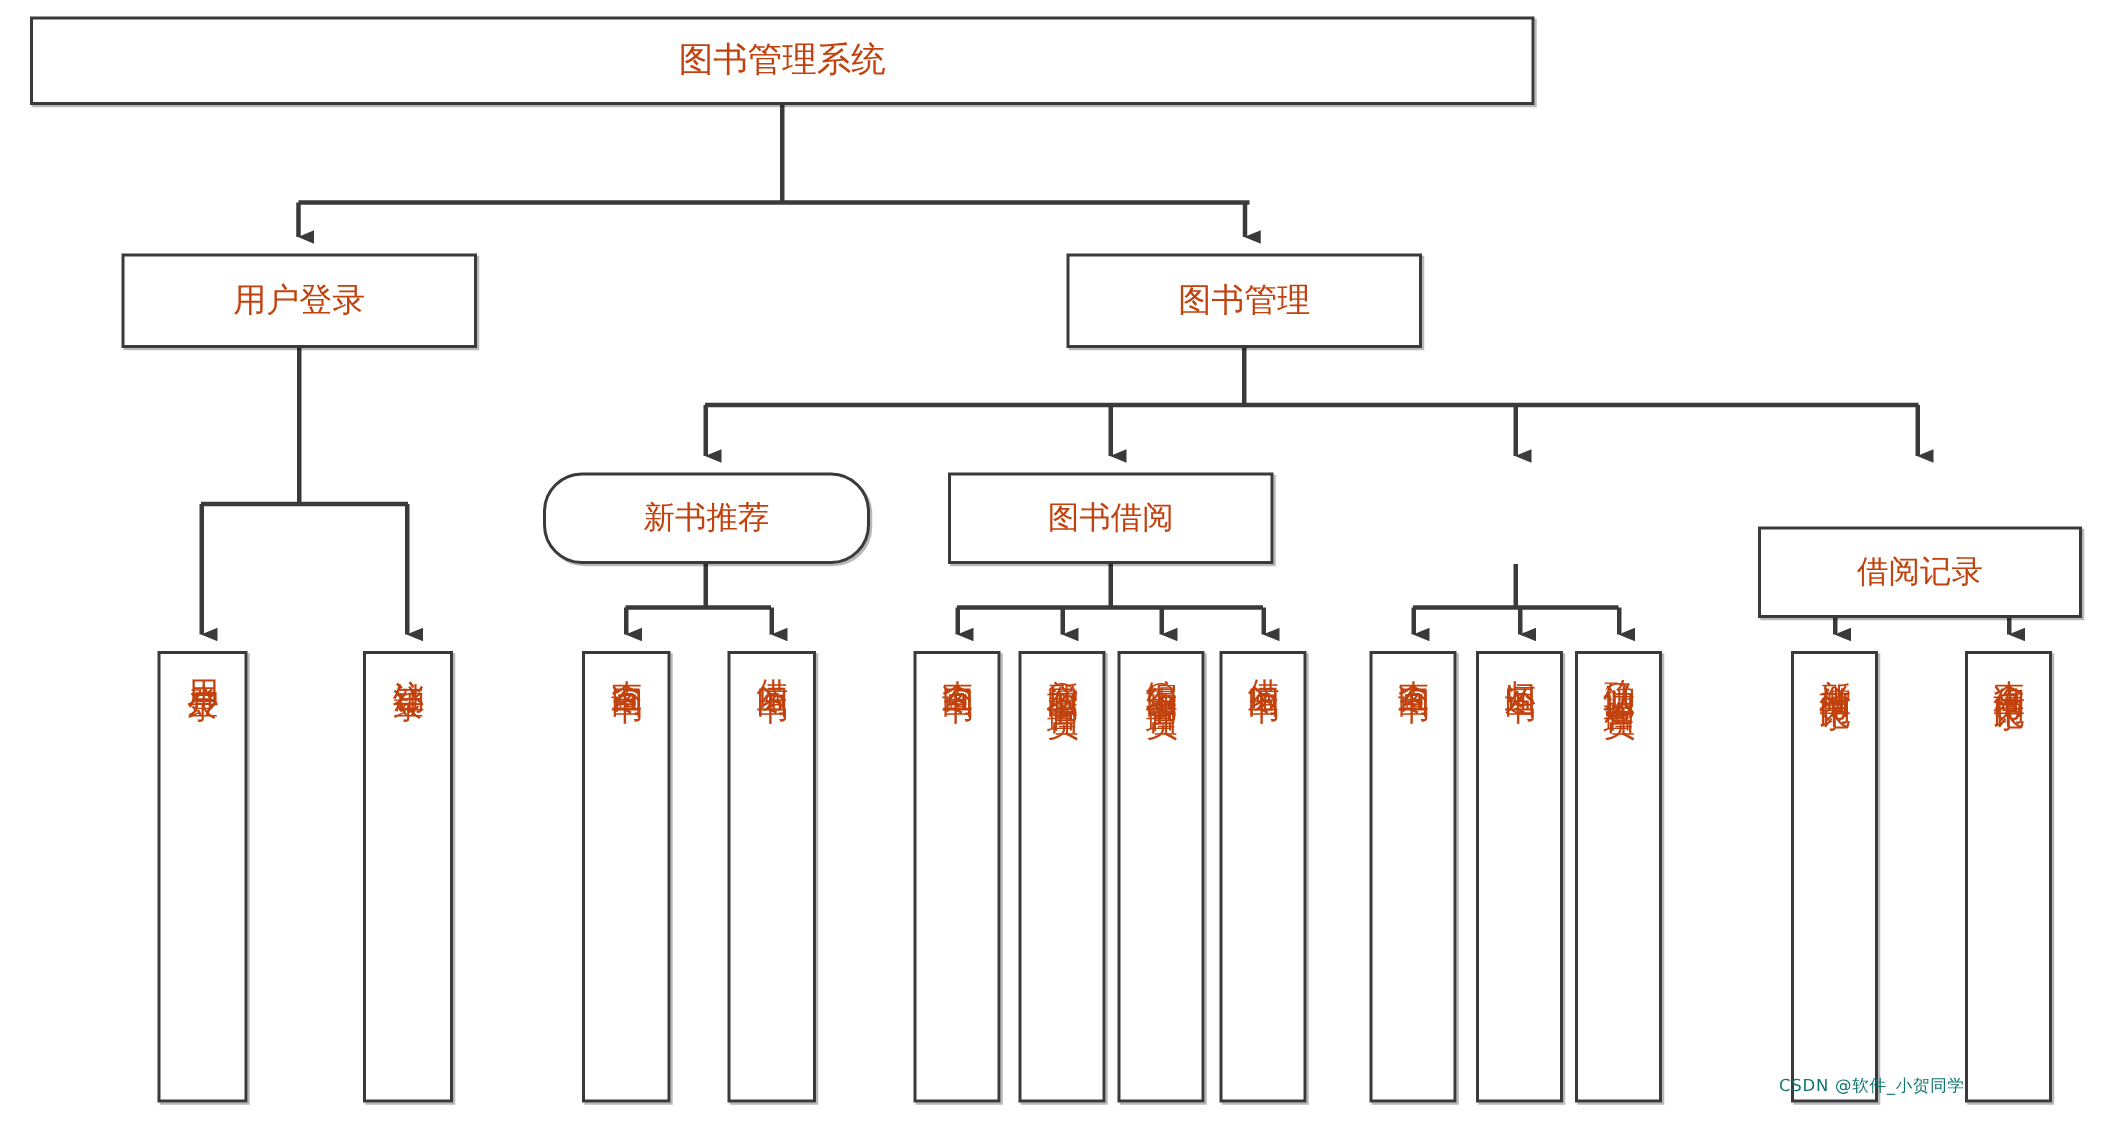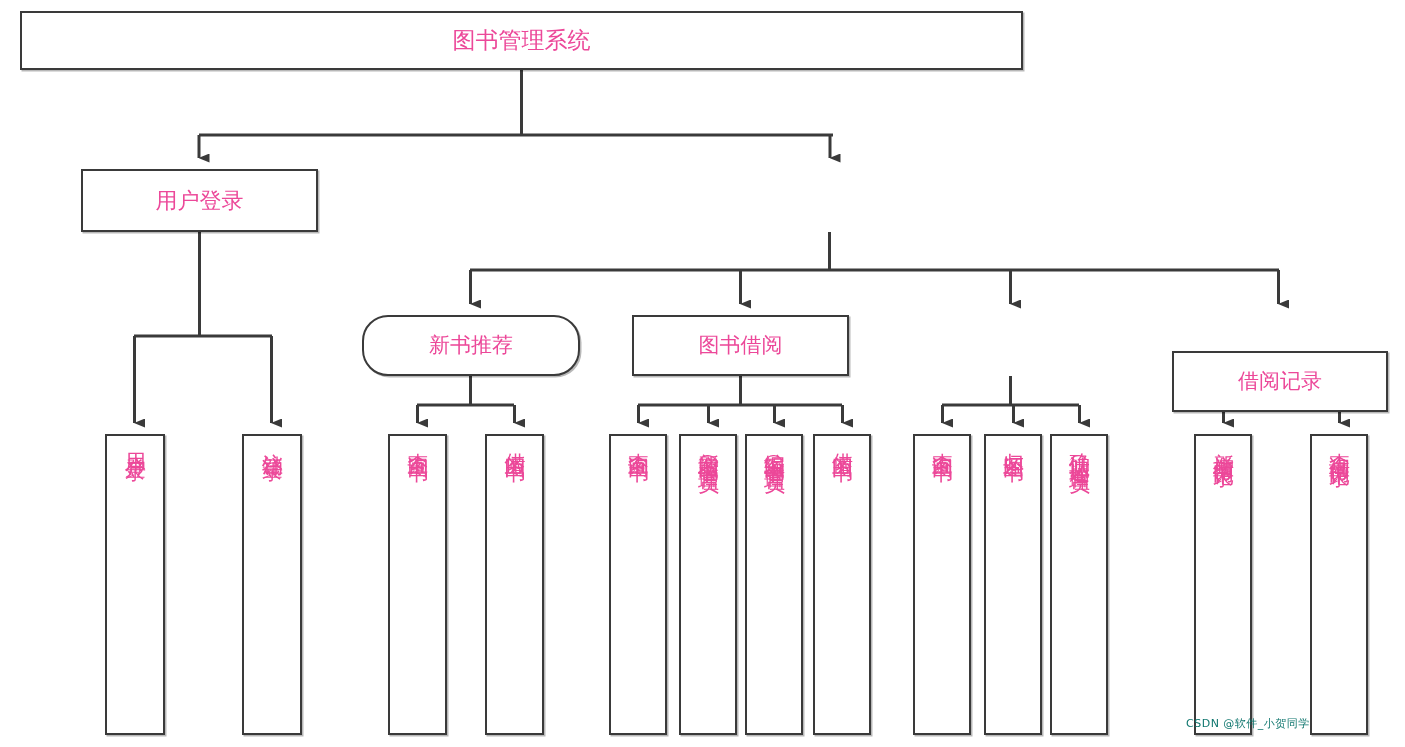--- a/index.html
+++ b/index.html
@@ -27,21 +27,21 @@
     position: absolute;
     box-sizing: border-box;
     border: 2.5px solid #3a3a3a;
     background: #ffffff;
     display: flex;
     align-items: center;
     justify-content: center;
     box-shadow: 1.5px 1.5px 0 rgba(0,0,0,0.28);
   }
   .node .lbl {
-    color: #ec4899;
+    color: #c2410c;
     text-align: right;
     line-height: 1.18;
     white-space: nowrap;
   }
   .node.root .lbl { font-size: 23px; }
   .node.lvl2 .lbl { font-size: 22px; }
   .node.lvl3 .lbl { font-size: 21px; }
   .node.leaf {
     align-items: flex-start;
     justify-content: center;
@@ -118,20 +118,23 @@
     </g>
   </svg>
 
   <div class="node root" style="left: 20px; top: 11px; width: 1003px; height: 59px;">
     <span class="lbl">图书管理系统</span>
   </div>
 
   <div class="node lvl2" style="left: 81px; top: 169px; width: 237px; height: 63px;">
     <span class="lbl">用户登录</span>
   </div>
+  <div class="node lvl2" style="left: 711px; top: 169px; width: 237px; height: 63px;">
+    <span class="lbl">图书管理</span>
+  </div>
 
   <div class="node lvl3" style="left: 362px; top: 315px; width: 218px; height: 61px; border-radius: 26px;">
     <span class="lbl">新书推荐</span>
   </div>
   <div class="node lvl3" style="left: 632px; top: 315px; width: 217px; height: 61px;">
     <span class="lbl">图书借阅</span>
   </div>
   <div class="node lvl3" style="left: 1172px; top: 315px; width: 216px; height: 61px; margin-top: 36px;">
     <span class="lbl">借阅记录</span>
   </div>

